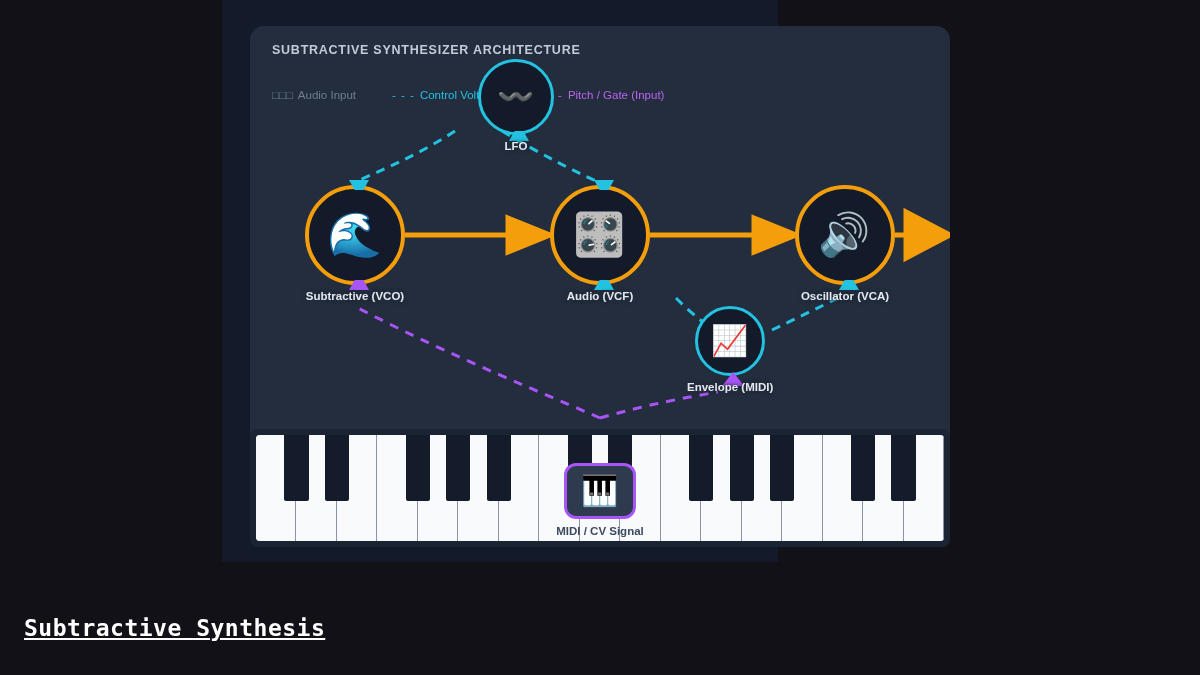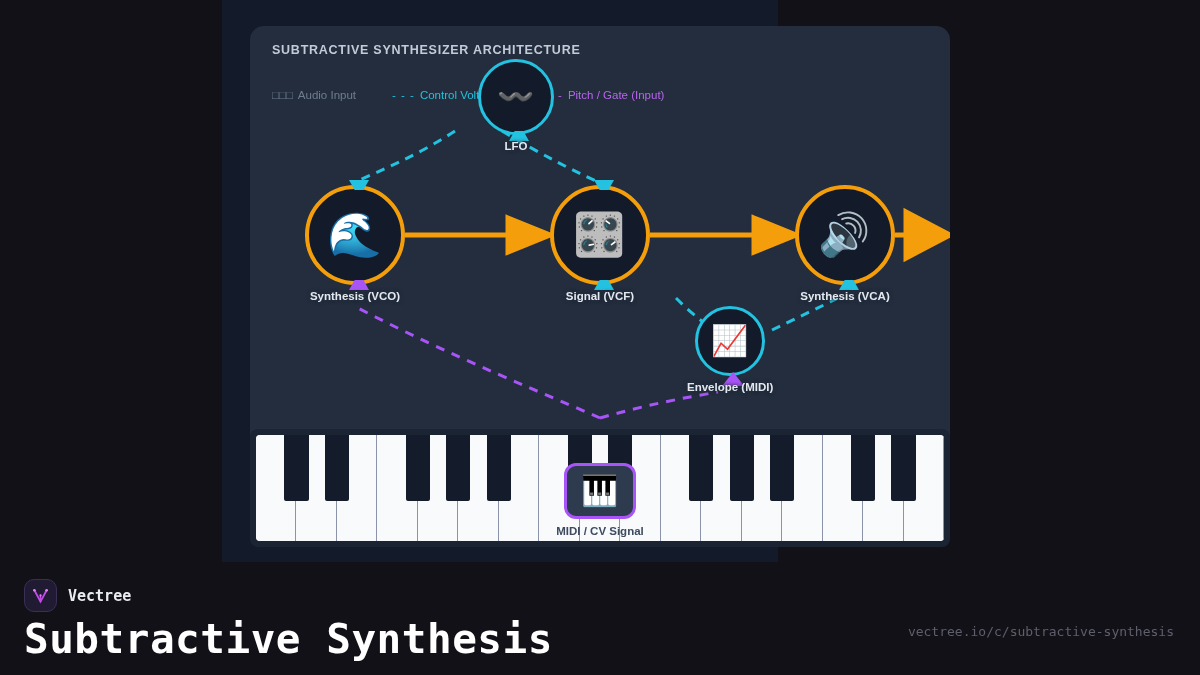--- a/index.html
+++ b/index.html
@@ -175,23 +175,24 @@
     display:flex; align-items:center; justify-content:center;
   }
   #brand-name {
     font-family:"DejaVu Sans Mono", monospace;
     font-size:15px; font-weight:bold;
     color:#e9ecf2;
   }
   #page-title {
     position:absolute; left:24px; top:53px;
     font-family:"DejaVu Sans Mono", monospace;
-    font-size:41px; font-weight:bold;
+    font-size:23px; font-weight:bold;
     color:#ffffff;
     letter-spacing:.5px;
+    text-decoration:underline;
   }
   #footer-url {
     position:absolute; right:26px; top:62px;
     font-family:"DejaVu Sans Mono", monospace;
     font-size:13px;
     color:#5d5f6b;
   }
 </style>
 </head>
 <body>
@@ -260,38 +261,38 @@
     </div>
     <div class="node-label">LFO</div>
   </div>
 
   <div class="node" id="node-osc" style="left:55px; top:159px;">
     <div class="node-ring orange" style="width:100px;height:100px;">
       <span class="node-glyph" style="font-size:44px;">🌊</span>
       <div class="port cyan-down" style="left:40px; top:-9px;"></div>
       <div class="port purple-up" style="left:40px; bottom:-9px;"></div>
     </div>
-    <div class="node-label">Synthesis (VCO)</div>
+    <div class="node-label">Subtractive (VCO)</div>
   </div>
 
   <div class="node" id="node-filter" style="left:300px; top:159px;">
     <div class="node-ring orange" style="width:100px;height:100px;">
       <span class="node-glyph" style="font-size:42px;">🎛️</span>
       <div class="port cyan-down" style="left:40px; top:-9px;"></div>
       <div class="port cyan-up" style="left:40px; bottom:-9px;"></div>
     </div>
-    <div class="node-label">Signal (VCF)</div>
+    <div class="node-label">Audio (VCF)</div>
   </div>
 
   <div class="node" id="node-amp" style="left:545px; top:159px;">
     <div class="node-ring orange" style="width:100px;height:100px;">
       <span class="node-glyph" style="font-size:42px;">🔊</span>
       <div class="port cyan-up" style="left:40px; bottom:-9px;"></div>
     </div>
-    <div class="node-label">Synthesis (VCA)</div>
+    <div class="node-label">Oscillator (VCA)</div>
   </div>
 
   <div class="node" id="node-envelope" style="left:437px; top:280px;">
     <div class="node-ring cyan" style="width:70px;height:70px;">
       <span class="node-glyph" style="font-size:30px;">📈</span>
       <div class="port purple-tri-up" style="left:24px; bottom:-13px;"></div>
     </div>
     <div class="node-label">Envelope (MIDI)</div>
   </div>
 
@@ -329,27 +330,14 @@
       <div class="bkey" style="width: 3.52941%; left: 86.4706%;"></div>
       <div class="bkey" style="width: 3.52941%; left: 92.3529%;"></div>
     </div>
   <div id="midi-badge">
     <span class="node-glyph">🎹</span>
   </div>
   <div id="midi-label">MIDI / CV Signal</div>
 </div>
 
 <div id="footer">
-  <div id="brand-row">
-    <div id="brand-logo">
-      <svg width="21" height="21" viewBox="0 0 24 24">
-        <path d="M5 6 L12 19 L19 6" stroke="#c04ce8" stroke-width="2.1" fill="none" stroke-linecap="round"></path>
-        <path d="M12 19 L12 13" stroke="#c04ce8" stroke-width="1.7" fill="none" stroke-linecap="round"></path>
-        <circle cx="5" cy="6" r="1.5" fill="#e879f9"></circle>
-        <circle cx="19" cy="6" r="1.5" fill="#e879f9"></circle>
-        <circle cx="12" cy="12" r="1.3" fill="#e879f9"></circle>
-      </svg>
-    </div>
-    <div id="brand-name">Vectree</div>
-  </div>
   <div id="page-title">Subtractive Synthesis</div>
-  <div id="footer-url">vectree.io/c/subtractive-synthesis</div>
 </div>
 
 </body></html>

